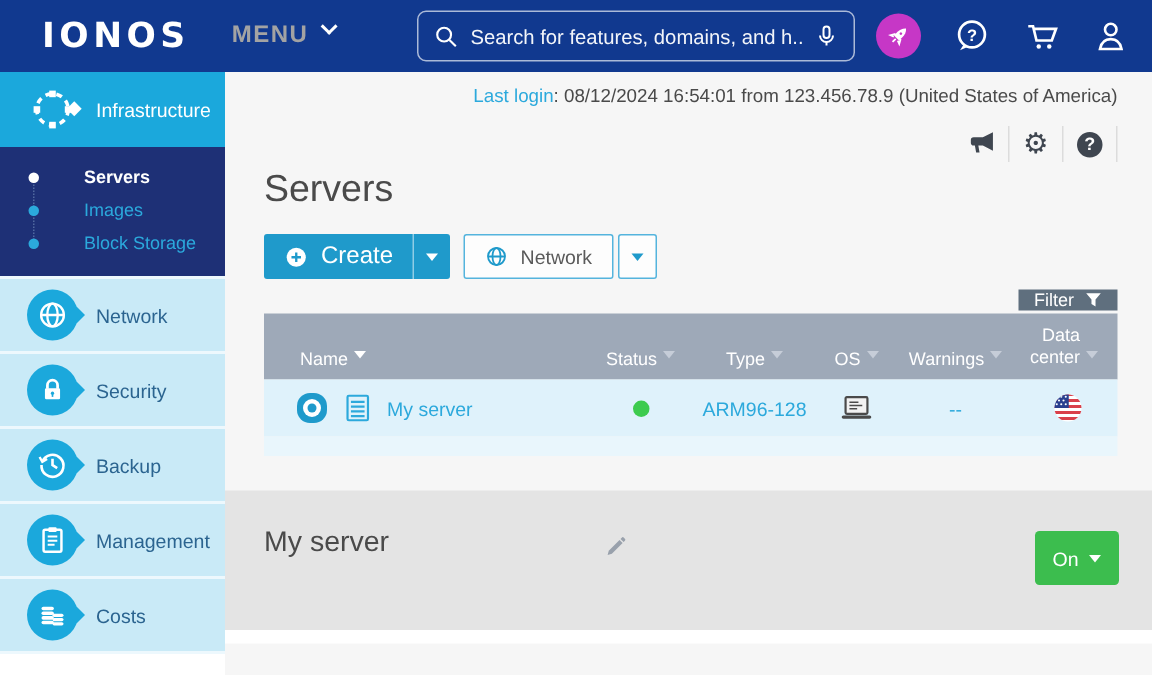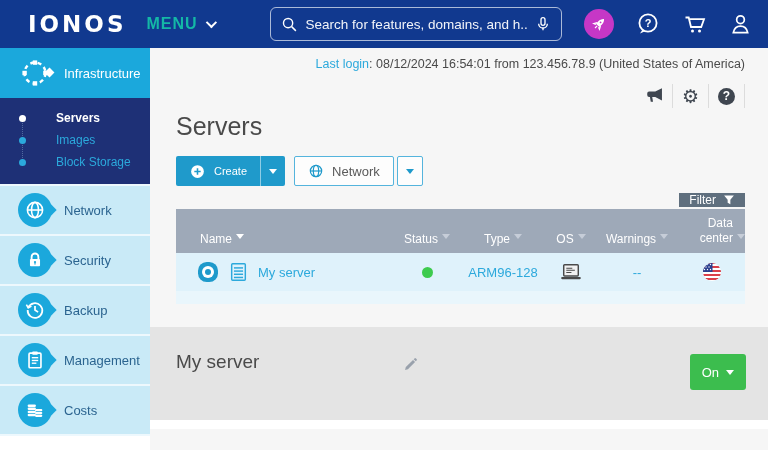--- a/index.html
+++ b/index.html
@@ -2,21 +2,21 @@
 <html><head>
 <meta charset="utf-8">
 <style>
   * { margin:0; padding:0; box-sizing:border-box; }
   html,body { width:768px; height:450px; overflow:hidden; background:#fff;
               font-family:"Liberation Sans","DejaVu Sans",sans-serif; }
 
   
   .topbar { height:48px; background:#11398F; display:flex; align-items:center; padding:0 16px 0 28px; }
   .logo { color:#fff; font-size:23px; font-weight:700; letter-spacing:3px; font-family:"DejaVu Sans",sans-serif; }
-  .menu-btn { display:flex; align-items:center; gap:8px; margin-left:20px; color:#14b8a6; cursor:pointer; }
+  .menu-btn { display:flex; align-items:flex-start; gap:8px; margin-left:28px; color:#a3a3a3; cursor:pointer; }
   .menu-btn .menu-label { font-size:16px; font-weight:700; letter-spacing:1px; }
   .chev { width:8px; height:8px; border-right:2px solid #fff; border-bottom:2px solid #fff; transform:rotate(45deg) translateY(-2px); }
   .searchbox { margin-left:56px; width:292px; height:34px; border:1px solid rgba(255,255,255,.65); border-radius:6px;
                display:flex; align-items:center; padding:0 10px; gap:8px; }
   .searchbox input { flex:1; background:transparent; border:none; outline:none; color:#fff; font-size:13.5px; }
   .searchbox input::placeholder { color:#fff; opacity:.95; }
   .top-icons { margin-left:auto; display:flex; align-items:center; gap:21px; }
   .rocket-circle { width:30px; height:30px; border-radius:50%; background:#C637C6; display:flex; align-items:center; justify-content:center; }
 
   
@@ -48,41 +48,41 @@
   .util-cell { width:36px; height:24px; display:flex; align-items:center; justify-content:center; border-right:1px solid #DCDCDC; cursor:pointer; }
   .gear-glyph { font-family:"DejaVu Sans",sans-serif; font-size:19px; color:#3F4650; line-height:1; }
   .help-badge { width:17px; height:17px; border-radius:50%; background:#3F4650; color:#fff; font-size:12px; font-weight:700;
                 display:flex; align-items:center; justify-content:center; }
 
   .page-title { margin:4px 0 15px 26px; font-size:25px; font-weight:400; color:#4A4A4A; }
 
   
   .btn-row { display:flex; gap:9px; margin-left:26px; }
   .btn-teal { display:flex; height:30px; background:#1F9ACB; color:#fff; border-radius:2px; cursor:pointer; }
-  .seg-main { padding:0 13px; display:flex; align-items:center; gap:8px; font-size:11px; }
+  .seg-main { padding:0 13px; display:flex; align-items:center; gap:8px; font-size:16px; }
   .btn-teal .seg-caret { width:25px; border-left:1px solid rgba(255,255,255,.5); display:flex; align-items:center; justify-content:center; }
   .outline-group { display:flex; gap:3px; }
   .btn-outline { height:30px; background:#FDFDFD; border:1px solid #54B4DD; border-radius:2px; display:flex; align-items:center;
                  gap:8px; padding:0 13px; font-size:13px; color:#5A5A5A; cursor:pointer; }
   .btn-outline.caret-seg { width:26px; padding:0; justify-content:center; }
   .car { width:0; height:0; border:4px solid transparent; border-top:5px solid #fff; margin-top:5px; }
   .car.teal { border-top-color:#1F9ACB; }
 
   
   .filter-row { display:flex; justify-content:flex-end; margin:7px 23px 0 0; }
   .filter-btn { height:14px; background:#5F6F7E; color:#fff; font-size:12px; display:flex; align-items:center; gap:7px;
                 padding:0 10px; cursor:pointer; }
   .tbl { margin:2px 23px 0 26px; }
   .thead { background:#9EA9B8; height:44px; display:flex; align-items:flex-end; padding-bottom:7px; color:#fff; font-size:12px; }
   .th { display:flex; align-items:flex-end; justify-content:center; cursor:pointer; }
   .th-name { flex:1; justify-content:flex-start; padding-left:24px; }
   .th .hcar { width:0; height:0; border:4px solid transparent; border-top:5px solid #C6CDD8; margin:0 0 3px 4px; }
   .th-name .hcar { border-top-color:#fff; }
   .col-status{ width:64px; } .col-type{ width:88px; } .col-os{ width:48px; } .col-warn{ width:84px; } .col-dc{ width:66px; }
-  .th-dc { text-align:right; justify-content:center; line-height:1.25; padding-right:0; }
+  .th-dc { text-align:right; justify-content:center; line-height:1.25; padding-right:13px; }
   .trow { background:#DFF2FB; height:38px; display:flex; align-items:center; font-size:13px; }
   .cell { display:flex; align-items:center; justify-content:center; }
   .cell-name { flex:1; justify-content:flex-start; padding-left:22px; gap:10px; }
   .tlink { color:#2CA9DC; text-decoration:none; cursor:pointer; }
   .radio-on { width:6px; height:6px; border-radius:50%; background:#1F9ACB; box-shadow:0 0 0 3px #fff, 0 0 0 7px #1F9ACB; margin:0 8px 0 7px; flex:none; }
   .dot-green { width:11px; height:11px; border-radius:50%; background:#3DCB4E; }
   .tbl-bottom { height:13px; background:#E9F6FC; }
 
   
   .panel { margin-top:23px; background:#E4E4E4; height:93px; position:relative; }

